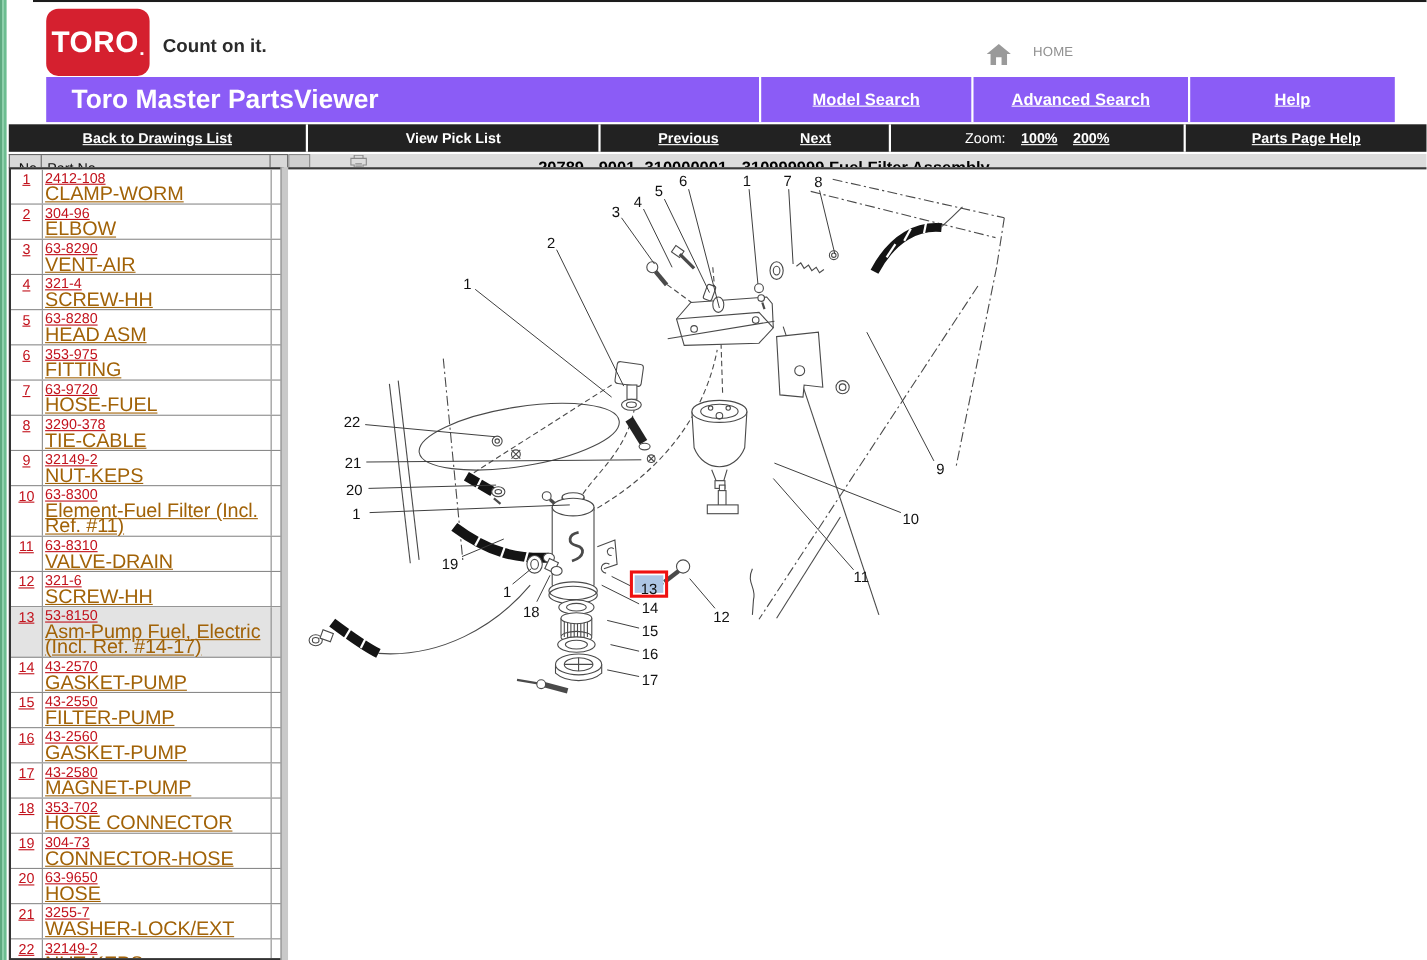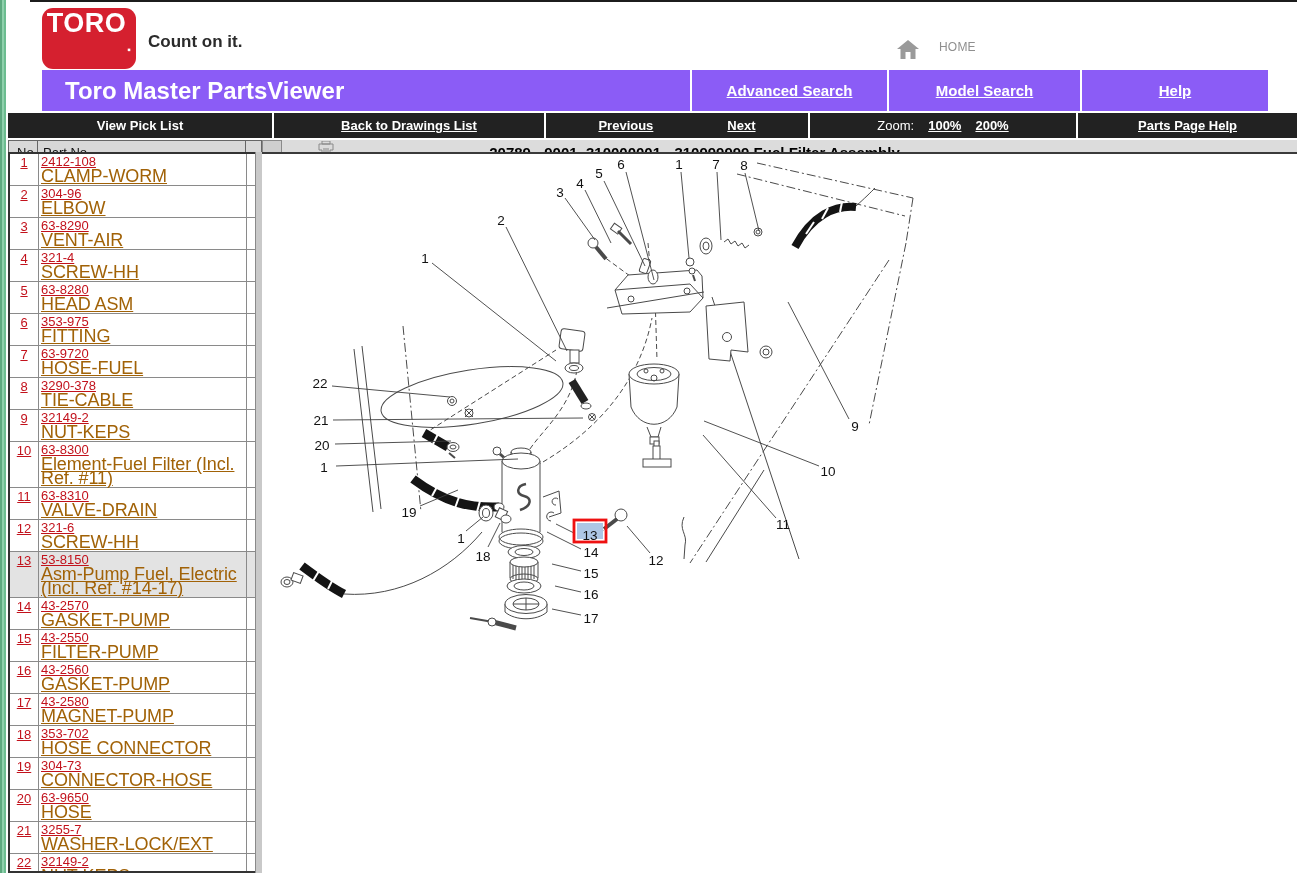--- a/index.html
+++ b/index.html
@@ -6,21 +6,21 @@
   body{width:1297px;height:873px;overflow:hidden;background:#fff;
        font-family:"Liberation Sans",sans-serif;position:relative;font-size:13px;}
   .abs{position:absolute;}
   
   #green-strip{left:0;top:0;width:6px;height:873px;
     background:linear-gradient(90deg,#5da97f 0 2px,#8fd0ac 2px 4px,#6cbd90 4px 6px);}
   #top-edge{left:30px;top:0;width:1267px;height:2px;background:#1c1c1c;}
   
   #brand-band{left:8px;top:2px;width:1289px;height:68px;background:#fff;}
   #logo{left:34px;top:6px;width:94px;height:61px;background:#d5202f;border-radius:11px;
-        color:#fff;display:flex;align-items:flex-start;justify-content:center;
+        color:#fff;display:flex;align-items:center;justify-content:center;
         font-weight:bold;font-size:27px;letter-spacing:.5px;}
   #logo .dot{font-size:10px;align-self:flex-end;margin:0 0 14px 1px;}
   #tagline{left:140px;top:30px;font-size:17px;font-weight:bold;color:#2b2b2b;}
   .hdr-right{color:#8f8f8f;font-size:12px;letter-spacing:.2px;}
   #home-link{left:889px;top:38px;display:flex;align-items:flex-start;gap:20px;cursor:pointer;}
   #lang-link{left:982px;top:36px;display:flex;align-items:center;gap:7px;cursor:pointer;}
   
   #title-band{left:42px;top:70px;width:1226px;height:41px;background:#8b5cf6;display:flex;}
   #app-title{flex:1;color:#fff;font-size:24px;font-weight:bold;display:flex;
              align-items:center;padding-left:23px;}
@@ -81,37 +81,37 @@
       <svg width="22" height="19" viewBox="0 0 22 19">
           <path d="M11 0 L22 9 L18.5 9 L18.5 19 L13.5 19 L13.5 12 L8.5 12 L8.5 19 L3.5 19 L3.5 9 L0 9 Z" fill="#9a9a9a"></path>
         </svg>
     </span>
     <span>HOME</span>
   </div>
 </div>
 
 <div id="title-band" class="abs">
   <div id="app-title">Toro Master PartsViewer</div>
+  <div class="menu-cell" style="width:191px">
+    <a>Model Search</a>
+  </div>
   <div class="menu-cell" style="width:195px">
     <a>Advanced Search</a>
   </div>
-  <div class="menu-cell" style="width:191px">
-    <a>Model Search</a>
-  </div>
   <div class="menu-cell" style="width:186px">
     <a>Help</a>
   </div>
 </div>
 
 <div id="nav-band" class="abs">
+  <div class="nav-cell" style="width:270px">
+    <a class="nav-link">Back to Drawings List</a>
+  </div>
   <div class="nav-cell" style="width:264px">
     <span class="nav-plain">View Pick List</span>
-  </div>
-  <div class="nav-cell" style="width:270px">
-    <a class="nav-link">Back to Drawings List</a>
   </div>
   <div class="nav-cell" style="width:262px;gap:74px">
     <a class="nav-link">Previous</a>
     <a class="nav-link">Next</a>
   </div>
   <div class="nav-cell" style="width:266px;gap:14px">
     <span class="nav-plain" style="font-weight:normal">Zoom:</span>
     <a class="nav-link">100%</a>
     <a class="nav-link">200%</a>
   </div>

